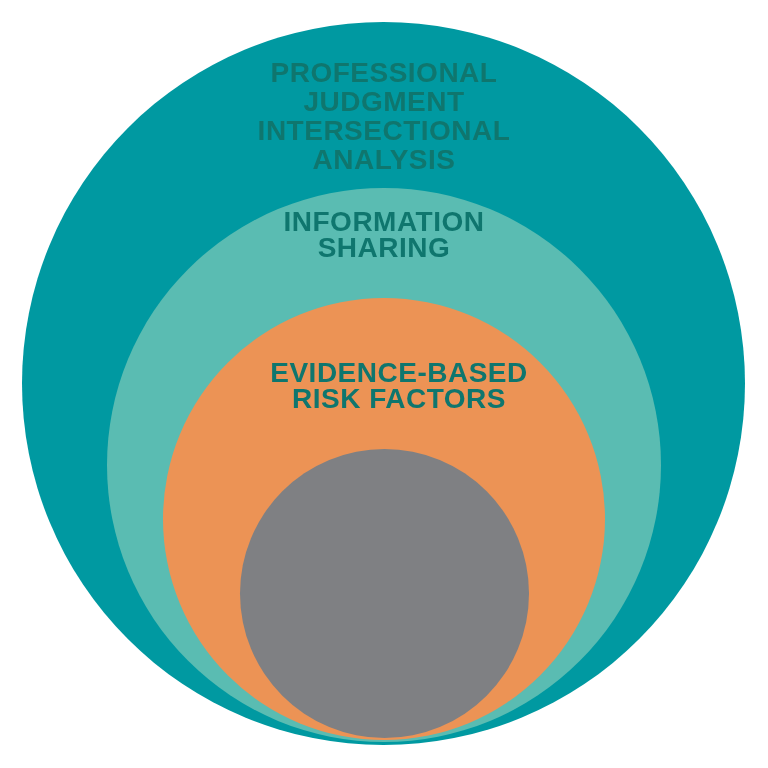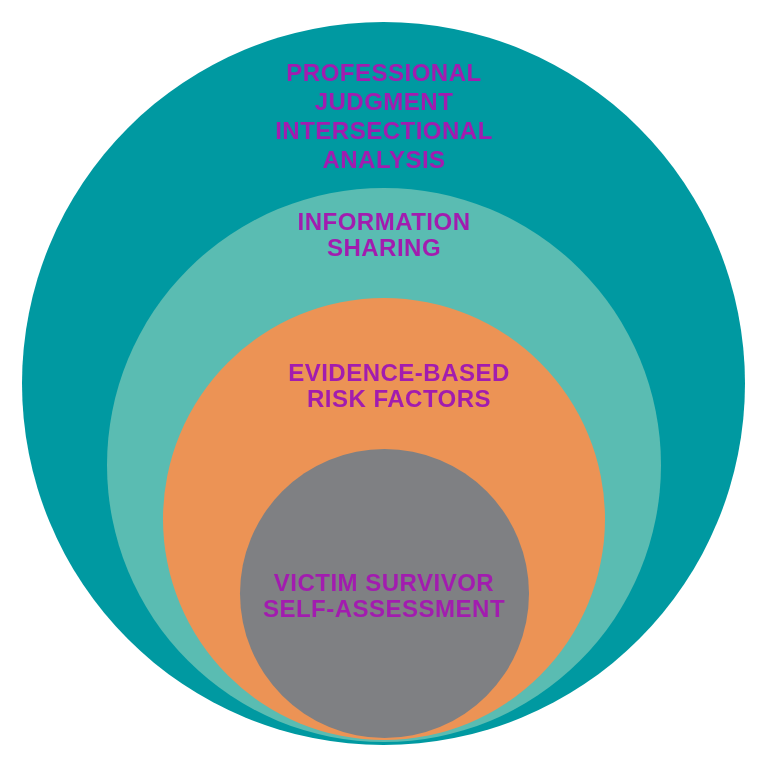--- a/index.html
+++ b/index.html
@@ -23,23 +23,23 @@
   .circle-1 { left: 22px;  top: 22px;  width: 723px; height: 723px; }
   .circle-2 { left: 107px; top: 188px; width: 554px; height: 554px; }
   .circle-3 { left: 163px; top: 298px; width: 442px; height: 442px; }
   .circle-4 { left: 240px; top: 449px; width: 289px; height: 289px; }
 
   .layer-label {
     position: absolute;
     left: 0;
     width: 768px;
     text-align: center;
-    color: #a21caf;
+    color: #0f766e;
     font-weight: bold;
-    font-size: 24px;
+    font-size: 28px;
     letter-spacing: 0.5px;
     white-space: pre-line;
     line-height: 29px;
     user-select: none;
   }
   .label-1 { top: 58px;  line-height: 29px; }
   .label-2 { top: 209px; line-height: 26px; }
   .label-3 { top: 360px; line-height: 26px; padding-left: 15px; }
   .label-4 { top: 570px; line-height: 26px; }
 </style>
@@ -60,16 +60,14 @@
 JUDGMENT
 INTERSECTIONAL
 ANALYSIS</div>
 
   <div class="layer-label label-2">INFORMATION
 SHARING</div>
 
   <div class="layer-label label-3">EVIDENCE-BASED
 RISK FACTORS</div>
 
-  <div class="layer-label label-4">VICTIM SURVIVOR
-SELF-ASSESSMENT</div>
 
 </div>
 
 </body></html>

